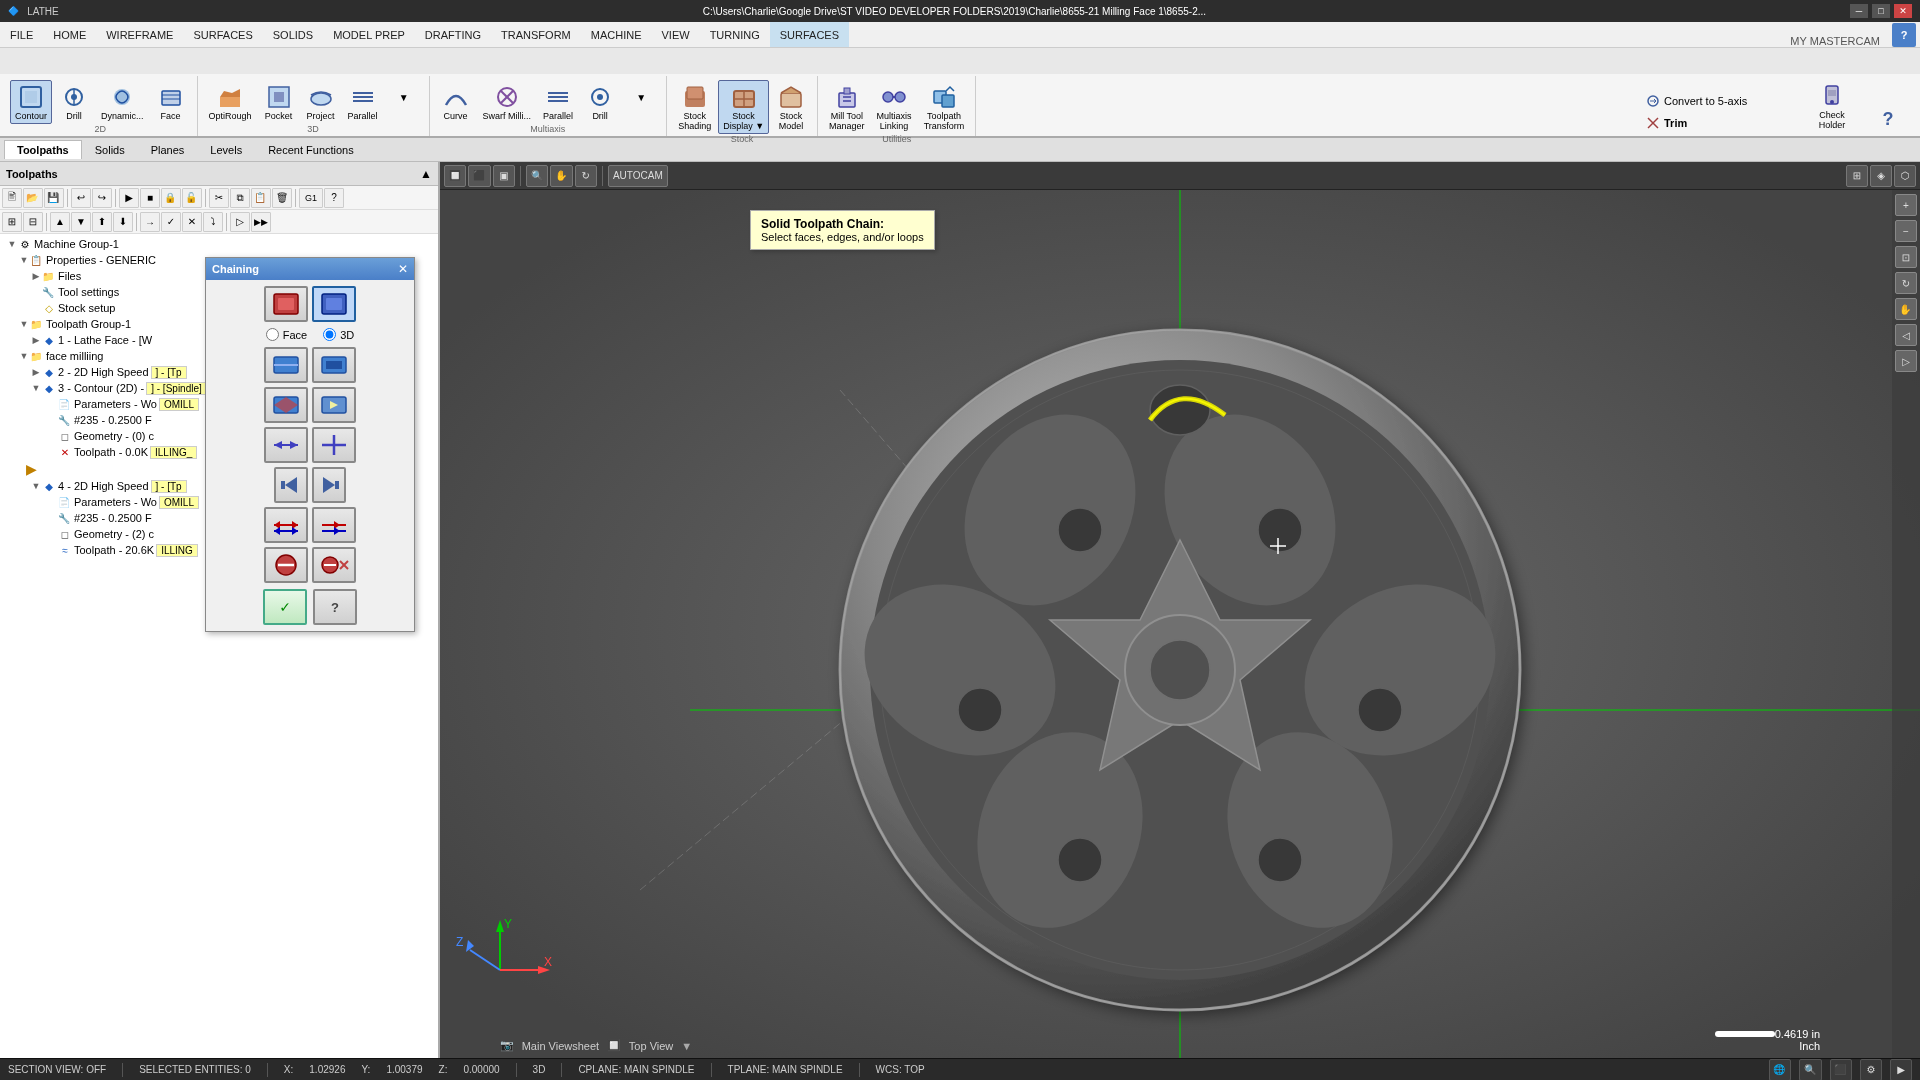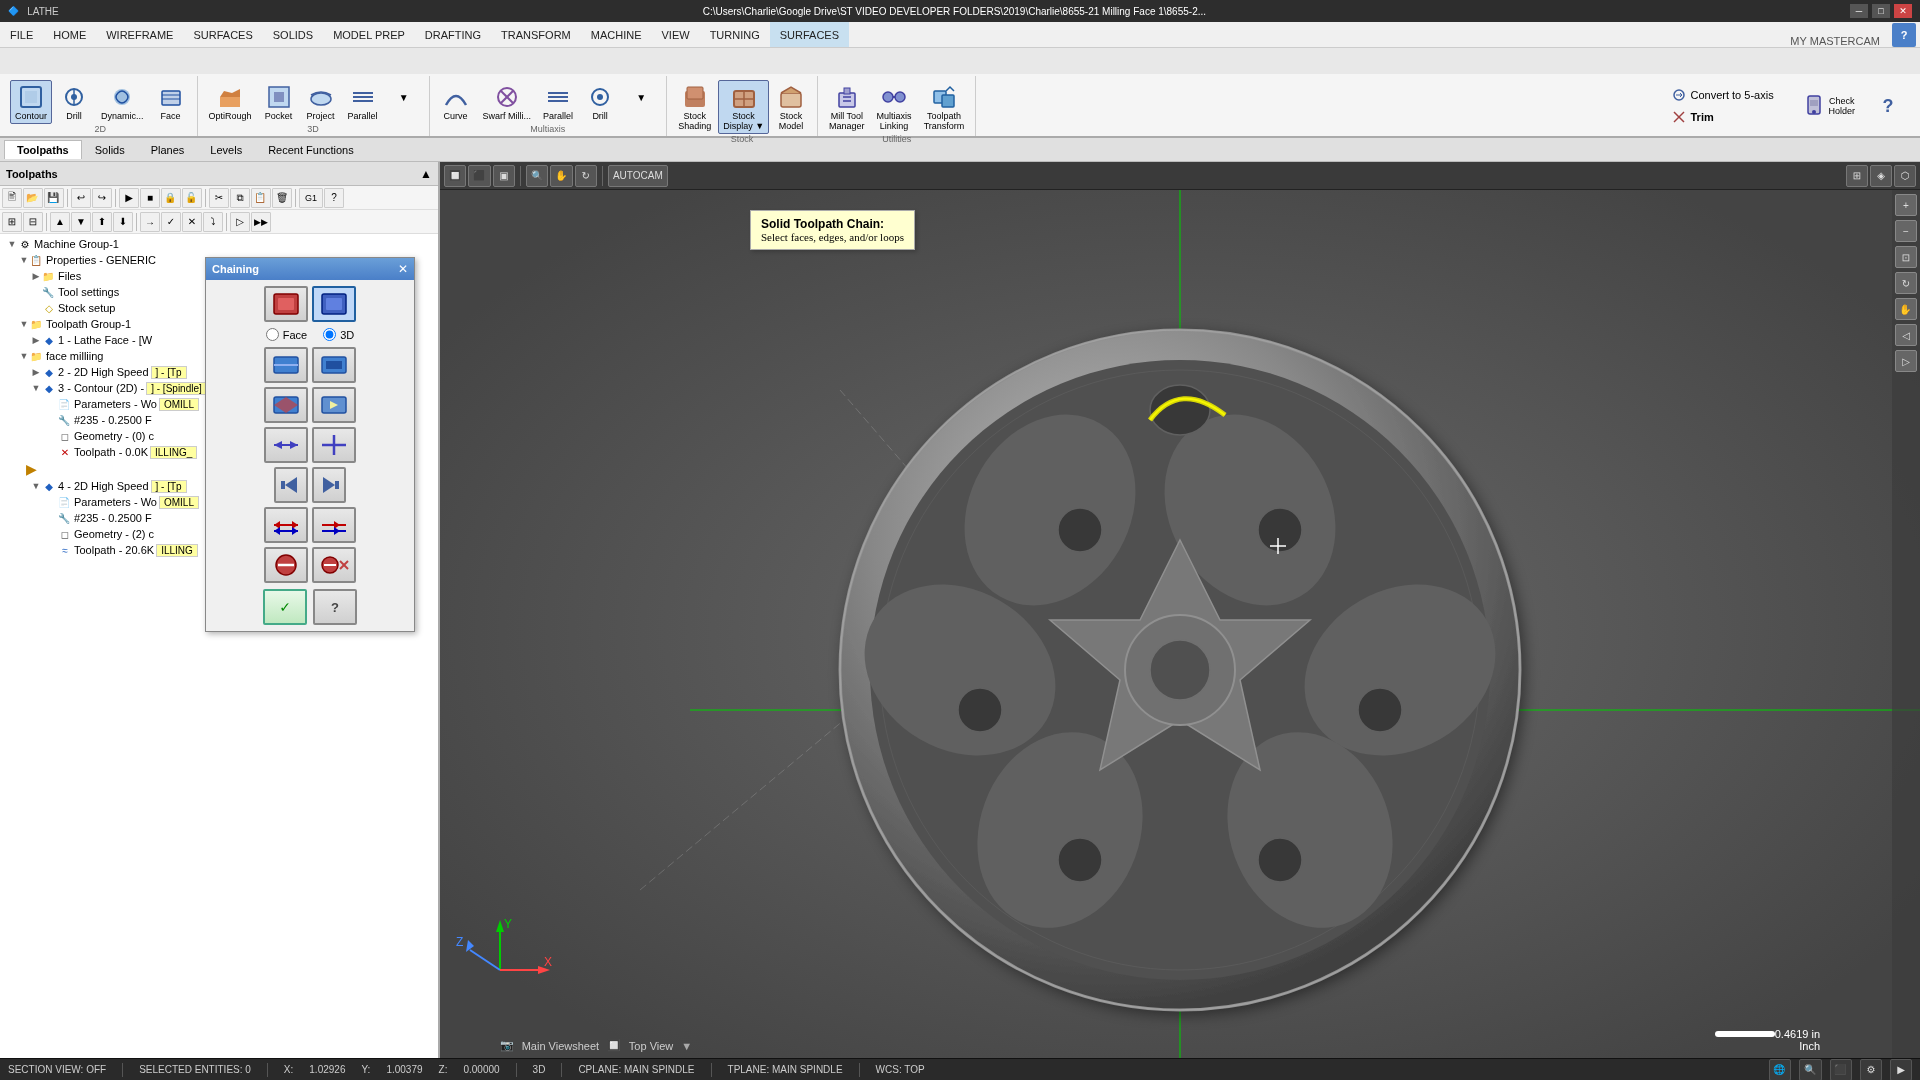--- a/index.html
+++ b/index.html
@@ -108,22 +108,22 @@
       height: 28px;
       display: flex;
       align-items: center;
       justify-content: center;
       font-size: 18px;
     }
     .ribbon-label { font-size: 9px; text-align: center; white-space: nowrap; }
     .ribbon-right {
       margin-left: auto;
       display: flex;
-      align-items: center;
-      gap: 8px;
+      align-items: flex-end;
+      gap: 16px;
       padding-right: 8px;
     }
 
     
     #main {
       display: flex;
       height: calc(1080px - 22px - 26px - 90px - 22px - 24px);
     }
 
     
@@ -694,21 +694,21 @@
           <span>Convert to 5-axis</span>
         </div>
         <div class="ribbon-btn" style="flex-direction:row;min-width:120px;gap:4px;font-weight:bold;">
           <svg width="14" height="14" viewBox="0 0 14 14">
               <line x1="2" y1="2" x2="12" y2="12" stroke="#a04040" stroke-width="1.5"></line>
               <line x1="2" y1="12" x2="12" y2="2" stroke="#a04040" stroke-width="1.5"></line>
             </svg>
           <span>Trim</span>
         </div>
       </div>
-      <div class="ribbon-btn" style="flex-direction:row;">
+      <div class="ribbon-btn" style="flex-direction:column;margin-left:35px;">
         <svg width="28" height="28" viewBox="0 0 28 28">
             <rect x="8" y="4" width="12" height="18" rx="2" fill="#c0c0d8" stroke="#4040a0" stroke-width="1.5"></rect>
             <rect x="10" y="8" width="8" height="6" fill="#a0a0c0"></rect>
             <circle cx="14" cy="20" r="2" fill="#4040a0"></circle>
           </svg>
         <div class="ribbon-label">Check<br>Holder</div>
       </div>
       <div class="ribbon-btn" style="font-size:18px;font-weight:bold;color:#4060a0;width:30px;">?</div>
     </div>
   </div>
@@ -1165,21 +1165,21 @@
 
           <line x1="0" y1="0" x2="40" y2="0" stroke="#ff4444" stroke-width="2"></line>
           <polygon points="38,-4 38,4 50,0" fill="#ff4444"></polygon>
           <text x="44" y="-4" fill="#ff4444" font-size="12" font-family="Arial">X</text>
         </g>
       </svg>
 
       
       <div id="tooltip-popup">
         <div style="font-weight:bold;font-size:12px;">Solid Toolpath Chain:</div>
-        <div style="font-size:11px;font-family:Liberation Serif, serif;">Select faces, edges, and/or loops</div>
+        <div style="font-size:11px;">Select faces, edges, and/or loops</div>
       </div>
 
       
       <div class="view-label">
         <div style="color:#aaa;">📷</div>
         <span style="cursor:pointer;">Main Viewsheet</span>
         <div style="color:#aaa;">🔲</div>
         <span style="cursor:pointer;">Top View</span>
         <span style="cursor:pointer;color:#aaa;">▼</span>
       </div>

